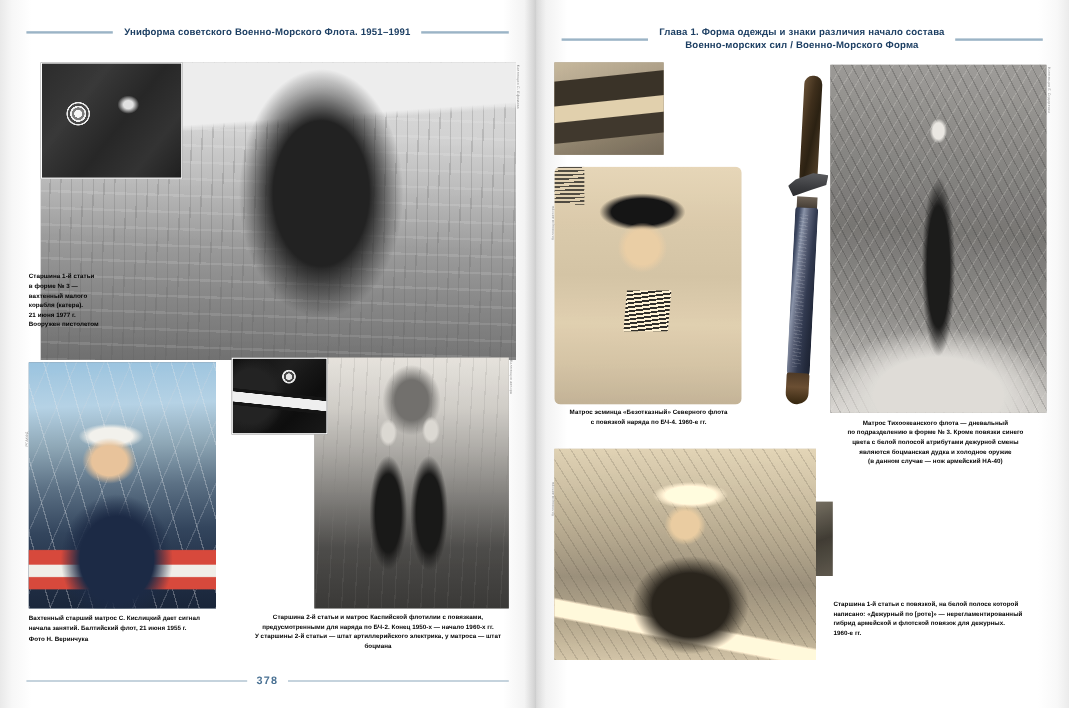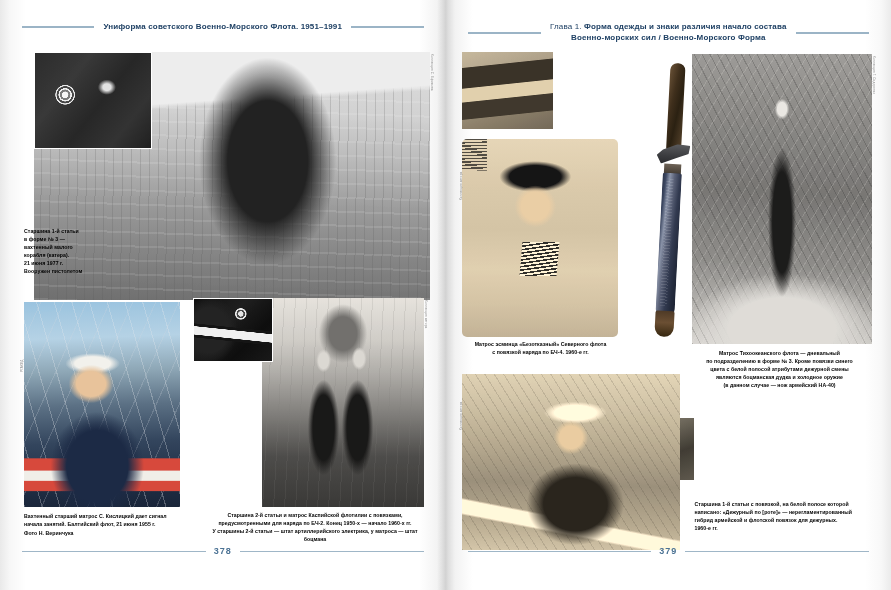--- a/index.html
+++ b/index.html
@@ -64,26 +64,26 @@
   }
   .runhead .rh-text {
     flex: 0 0 auto;
     text-align: center;
     color: #1d3f63;
     font-size: 8px;
     font-weight: bold;
     letter-spacing: 0.15px;
     line-height: 1.35;
   }
-  .runhead .rh-text .light { font-weight: normal; }
+  .runhead .rh-text .light { font-weight: bold; }
 
   
   .folio {
     position: absolute;
-    bottom: 34px;
+    bottom: 18px;
     left: 22px; right: 22px;
     display: flex;
     align-items: center;
     gap: 8px;
     z-index: 5;
   }
   .folio .rule {
     flex: 1 1 auto;
     height: 1px;
     background: #9fb6c7;
@@ -405,21 +405,16 @@
 
     <div class="photo img-sliver" style="left:234px; top:418px; width:14px; height:62px;"></div>
 
     <div class="credit rot-ccw" style="left:13px; top:430px;">Коллекция автора</div>
 
     <div class="cap" style="left:249px; top:501px; width:185px; white-space:pre-line;">Старшина 1-й статьи с повязкой, на белой полосе которой
 написано: «Дежурный по [роте]» — нерегламентированный
 гибрид армейской и флотской повязок для дежурных.
 1960-е гг.</div>
 
-    <div class="folio">
-      <div class="rule"></div>
-      <div class="num">379</div>
-      <div class="rule"></div>
-    </div>
   </div>
 
   <div class="gutter"></div>
 </div>
 
 </body></html>

